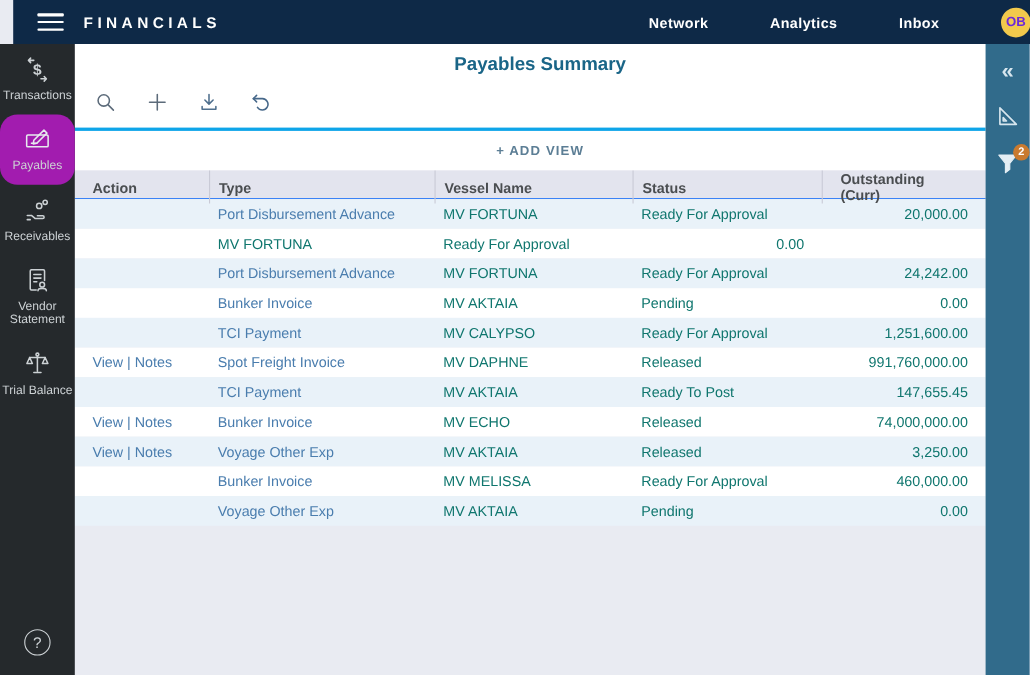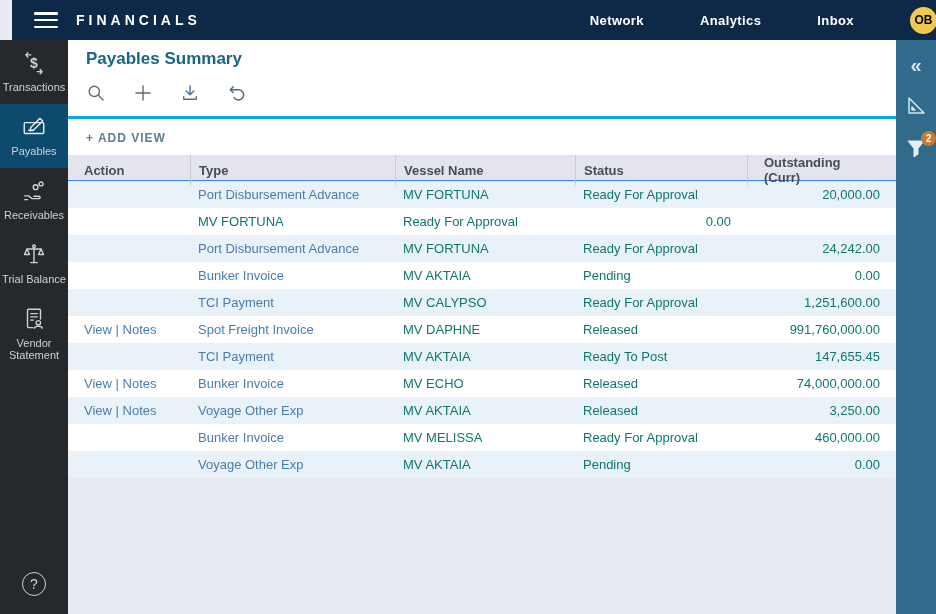--- a/index.html
+++ b/index.html
@@ -11,29 +11,29 @@
     background:#0e2947; display:flex; align-items:center; z-index:30; }
   .hamburger { width:24px; height:16px; margin-left:22px; display:flex;
     flex-direction:column; justify-content:space-between; cursor:pointer; }
   .hamburger span { display:block; height:2.5px; background:#ffffff; border-radius:1px; }
   .brand { color:#ffffff; font-weight:bold; font-size:14px; letter-spacing:4px;
     margin-left:18px; }
   .topnav { margin-left:auto; display:flex; align-items:flex-start; }
   .topnav .navlink { color:#ffffff; font-size:13px; font-weight:bold;
     margin-right:56px; cursor:pointer; letter-spacing:0.4px; }
   .avatar { width:27px; height:27px; border-radius:50%; background:#f2c94c;
-    color:#000000; font-size:12px; font-weight:bold; display:flex;
+    color:#6d28d9; font-size:12px; font-weight:bold; display:flex;
     align-items:center; justify-content:center; margin-right:11px; cursor:pointer; }
 
   
   .sidebar { position:absolute; left:0; top:40px; width:68px; height:574px;
     background:#25292c; z-index:20; display:flex; flex-direction:column; }
   .side-item { width:68px; padding:10px 2px 11px 2px; display:flex; flex-direction:column;
     align-items:center; cursor:pointer; }
-  .side-item.active { background:#0c4a6e; }
+  .side-item.active { background:#a21caf;border-radius:16px; }
   .side-item .icon { width:26px; height:26px; display:flex; align-items:center;
     justify-content:center; }
   .side-item .lbl { margin-top:5px; font-size:11px; color:#ccd1d4; text-align:center;
     line-height:12px; }
   .side-help { margin-top:auto; margin-bottom:18px; display:flex; justify-content:center; }
   .help-circle { width:24px; height:24px; border:1.6px solid #ccd1d4; border-radius:50%;
     color:#ccd1d4; font-size:14px; display:flex; align-items:center;
     justify-content:center; cursor:pointer; }
 
   
@@ -43,21 +43,21 @@
   .rp-icon { width:26px; height:26px; margin-bottom:16px; display:flex;
     align-items:center; justify-content:center; cursor:pointer; position:relative; }
   .rp-collapse { color:#d7e6ee; font-size:20px; font-weight:bold; }
   .rp-badge { position:absolute; top:-5px; right:-7px; width:15px; height:15px;
     border-radius:50%; background:#c97a2f; color:#ffffff; font-size:10px;
     font-weight:bold; display:flex; align-items:center; justify-content:center; }
 
   
   .main { position:absolute; left:68px; top:40px; width:828px; height:574px;
     background:#e9ebf2; }
-  .main-head { background:#ffffff; padding-top:7px; }
+  .main-head { background:#ffffff; padding-top:7px;text-align:center; }
   .page-title { color:#1a6587; font-size:17px; font-weight:bold; margin:2px 0 0 18px; }
   .toolbar { display:flex; align-items:center; gap:27px; margin:13px 0 0 18px; height:22px; }
   .tool-btn { width:20px; height:20px; display:flex; align-items:center;
     justify-content:center; cursor:pointer; }
   .addview-row { margin-top:12px; border-top:3px solid #0ea5e9; padding:9px 0 9px 18px; }
   .addview { color:#5c7e95; font-size:12px; font-weight:bold; letter-spacing:1px;
     cursor:pointer; }
 
   
   .grid-row { display:grid; grid-template-columns:122px 205px 180px 172px 1fr; }
@@ -134,44 +134,44 @@
         </g>
       </svg>
     </span>
     <span class="lbl">Receivables</span>
   </div>
 
   <div class="side-item">
     <span class="icon">
       <svg class="ic" width="26" height="26" viewBox="0 0 24 24">
         <g stroke="#ccd1d4" stroke-width="1.3" fill="none" stroke-linecap="round" stroke-linejoin="round">
+          <path d="M18 12 V4 C18 3.5 17.5 3 17 3 H7 C6.5 3 6 3.5 6 4 V19 C6 19.5 6.5 20 7 20 H11"></path>
+          <path d="M9 7 H15 M9 10 H15 M9 13 H11.5"></path>
+          <circle cx="16" cy="15.5" r="2"></circle>
+          <path d="M12.5 20.5 C12.5 18 19.5 18 19.5 20.5"></path>
+        </g>
+      </svg>
+    </span>
+    <span class="lbl">Vendor Statement</span>
+  </div>
+
+  <div class="side-item">
+    <span class="icon">
+      <svg class="ic" width="26" height="26" viewBox="0 0 24 24">
+        <g stroke="#ccd1d4" stroke-width="1.3" fill="none" stroke-linecap="round" stroke-linejoin="round">
           <path d="M12 5 V18"></path>
           <path d="M9 19 H15"></path>
           <circle cx="12" cy="4" r="1.2"></circle>
           <path d="M5.5 6.5 H18.5"></path>
           <path d="M5.5 6.5 L3.2 11.5 H7.8 Z"></path>
           <path d="M18.5 6.5 L16.2 11.5 H20.8 Z"></path>
         </g>
       </svg>
     </span>
     <span class="lbl">Trial Balance</span>
-  </div>
-
-  <div class="side-item">
-    <span class="icon">
-      <svg class="ic" width="26" height="26" viewBox="0 0 24 24">
-        <g stroke="#ccd1d4" stroke-width="1.3" fill="none" stroke-linecap="round" stroke-linejoin="round">
-          <path d="M18 12 V4 C18 3.5 17.5 3 17 3 H7 C6.5 3 6 3.5 6 4 V19 C6 19.5 6.5 20 7 20 H11"></path>
-          <path d="M9 7 H15 M9 10 H15 M9 13 H11.5"></path>
-          <circle cx="16" cy="15.5" r="2"></circle>
-          <path d="M12.5 20.5 C12.5 18 19.5 18 19.5 20.5"></path>
-        </g>
-      </svg>
-    </span>
-    <span class="lbl">Vendor Statement</span>
   </div>
 
   <div class="side-help">
     <div class="help-circle">?</div>
   </div>
 </aside>
 
 <aside class="rightpanel">
   <div class="rp-icon rp-collapse">«</div>
   <div class="rp-icon">

